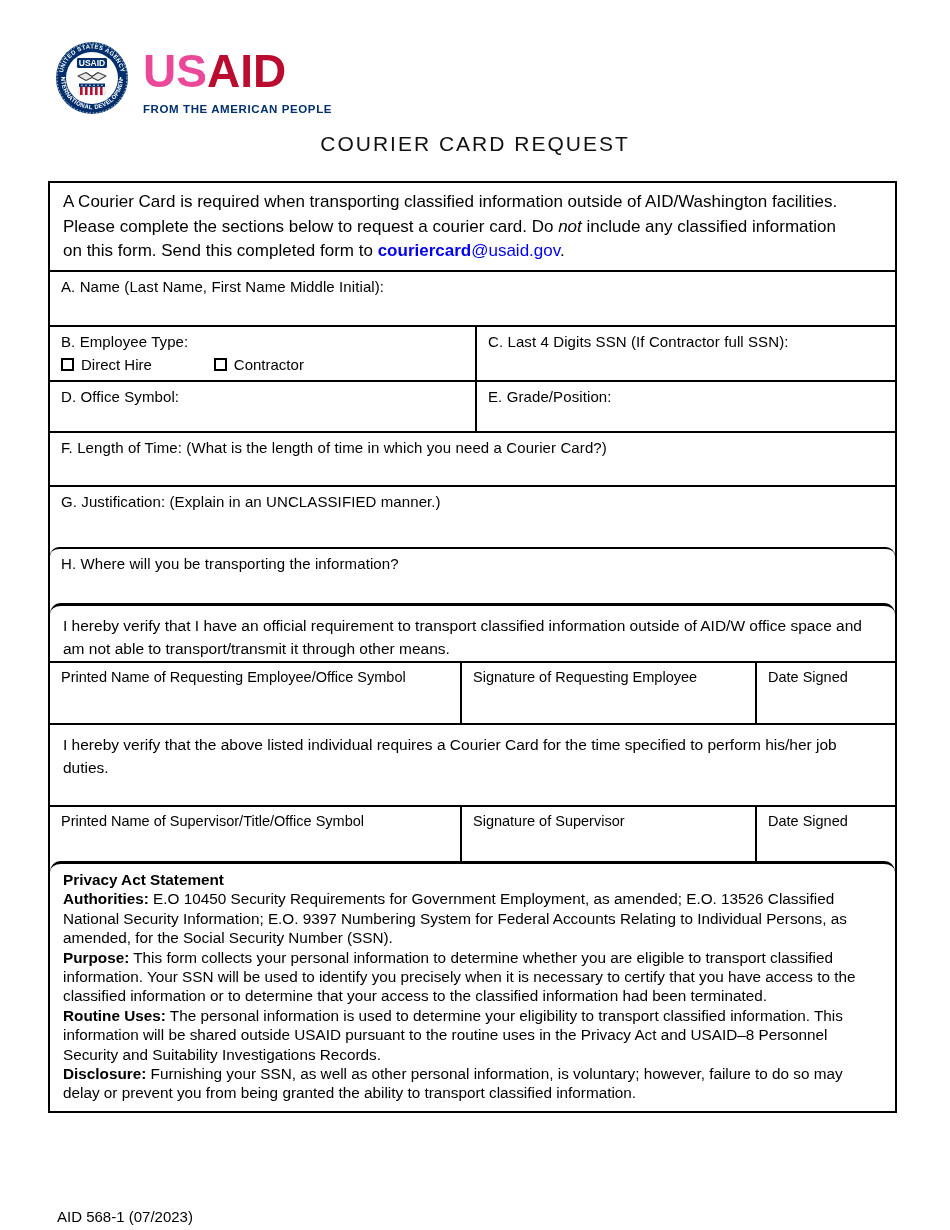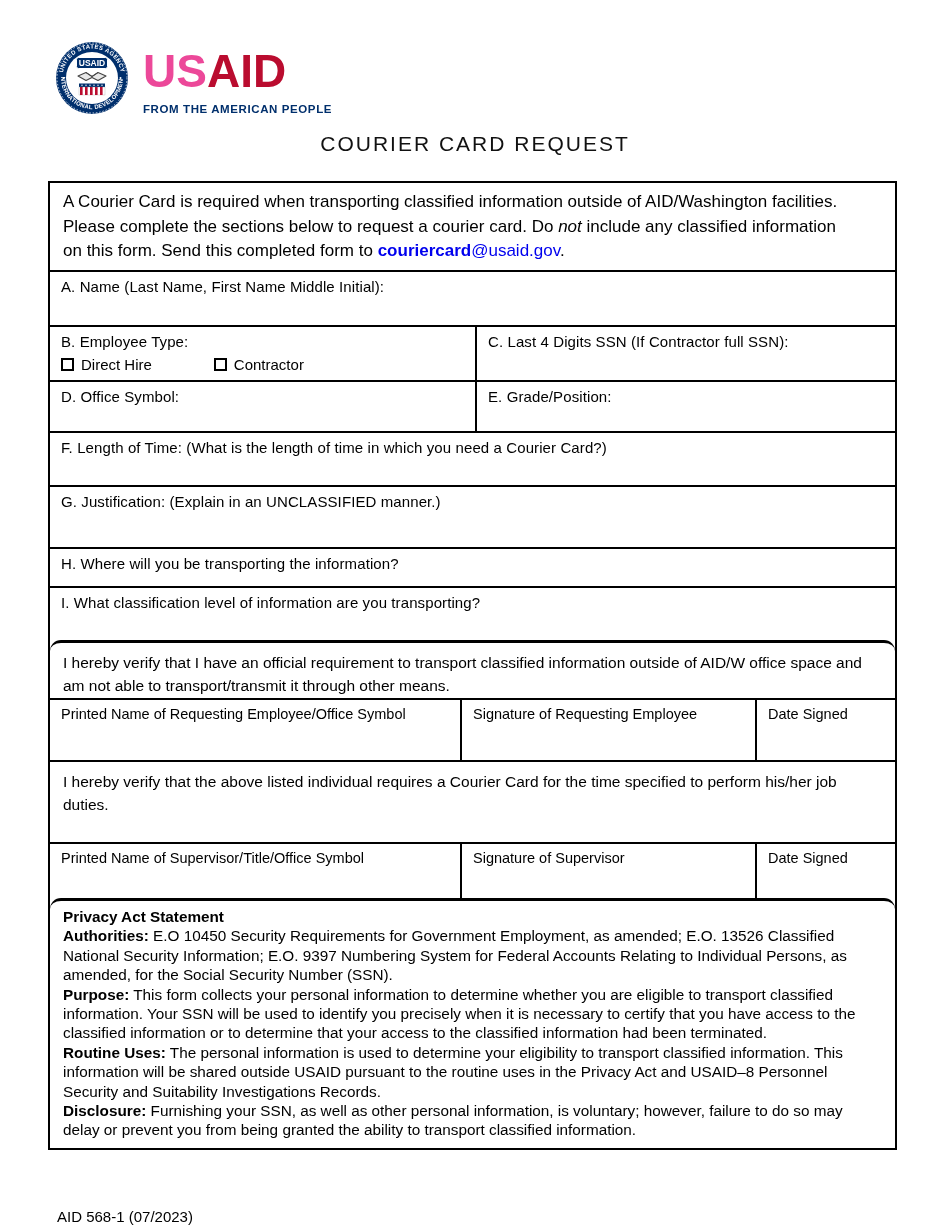--- a/index.html
+++ b/index.html
@@ -37,21 +37,21 @@
   .em-italic { font-style:italic; }
   .mail-link { color:#0000EE; text-decoration:none; cursor:pointer; }
   .mail-link b { font-weight:bold; }
 
   .cell-label { display:block; padding:6px 10px 0 11px; font-size:15px; letter-spacing:0.1px; }
   .r-a { height:55px; }
   .r-bc, .r-de { height:55px; display:flex; }
   .r-de { height:51px; }
   .col-left { width:427px; border-right:2px solid #000; height:100%; }
   .col-right { flex:1; height:100%; }
-  .r-f { height:54px; } .r-g { height:62px; } .r-h { height:39px; } .r-i { height:54px; }
+  .r-f { height:54px; } .r-g { height:62px; } .r-h { height:56px;border-radius:9px; } .r-i { height:54px; }
 
   .checkbox-line { display:flex; align-items:center; padding:6px 0 0 11px; font-size:15px; }
   .checkbox {
     display:inline-block; width:13px; height:13px; border:2px solid #000;
     margin-right:7px; background:#fff; flex:0 0 auto;
   }
   .cb-gap { width:62px; }
 
   .cert-row { height:58px; padding:8px 14px 0 13px; font-size:15.5px; line-height:23px; }
   .cert-row.first { height:58px; }
@@ -162,23 +162,20 @@
   </div>
 
   <div class="row r-g">
     <span class="cell-label">G. Justification: (Explain in an UNCLASSIFIED manner.)</span>
   </div>
 
   <div class="row r-h">
     <span class="cell-label">H. Where will you be transporting the information?</span>
   </div>
 
-  <div class="row r-i">
-    <span class="cell-label">I. What classification level of information are you transporting?</span>
-  </div>
 
   <div class="row thick-top cert-row first">
     <span>I hereby verify that I have an official requirement to transport classified information outside of AID/W office space and am not able to transport/transmit it through other means.</span>
   </div>
   <div class="row sig-row sig-row-1">
     <div class="sig-col sig-c1">
       <span>Printed Name of Requesting Employee/Office Symbol</span>
     </div>
     <div class="sig-col sig-c2">
       <span>Signature of Requesting Employee</span>

